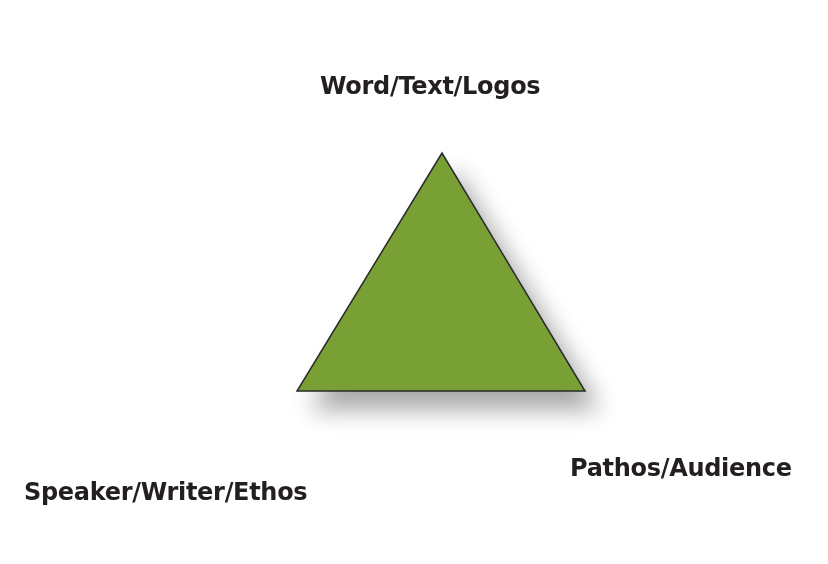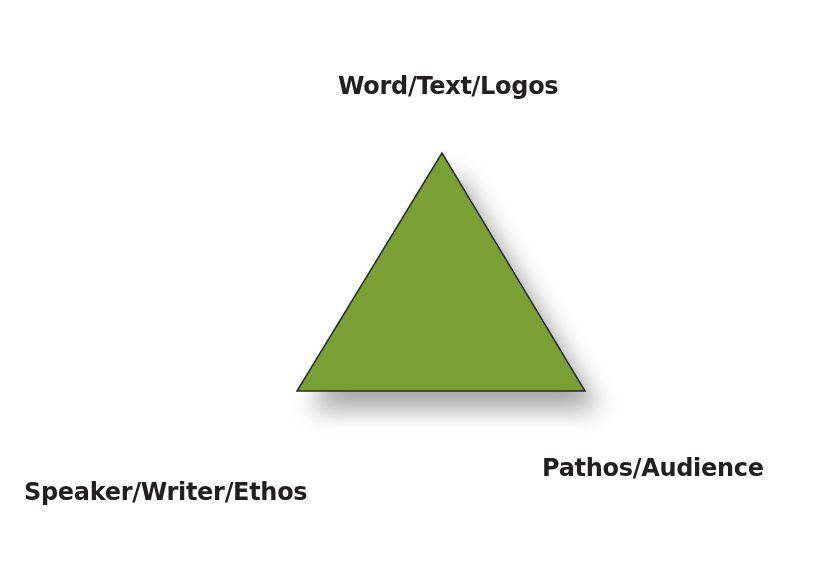--- a/index.html
+++ b/index.html
@@ -16,21 +16,21 @@
     }
     .label {
       position: absolute;
       font-size: 24px;
       font-weight: 600;
       color: #231f20;
       white-space: nowrap;
       letter-spacing: -0.3px;
       line-height: 1;
     }
-    #label-top { left: 338px; top: 74px; }
+    #label-top { left: 320px; top: 74px; }
     #label-left { left: 24px; top: 480px; }
     #label-right { left: 542px; top: 456px; }
     svg.diagram {
       position: absolute;
       left: 0;
       top: 0;
     }
   </style>
 </head>
 <body>
@@ -49,13 +49,13 @@
       </feMerge>
     </filter>
   </defs>
   <polygon id="triangle" points="442,153 297,391 585,391" fill="#78a035" stroke="#2a2a2a" stroke-width="1.5" stroke-linejoin="miter" filter="url(#softShadow)"></polygon>
 </svg>
 
 <div id="label-top" class="label" style="color: rgb(35, 31, 32);">Word/Text/Logos</div>
 
 <div id="label-left" class="label" style="color: rgb(35, 31, 32);">Speaker/Writer/Ethos</div>
 
-<div id="label-right" class="label" style="color: rgb(35, 31, 32);">Pathos/Audience</div>
+<div id="label-right" class="label" style="color: rgb(35, 31, 32); margin-left: 28px;">Pathos/Audience</div>
 
 </body></html>

